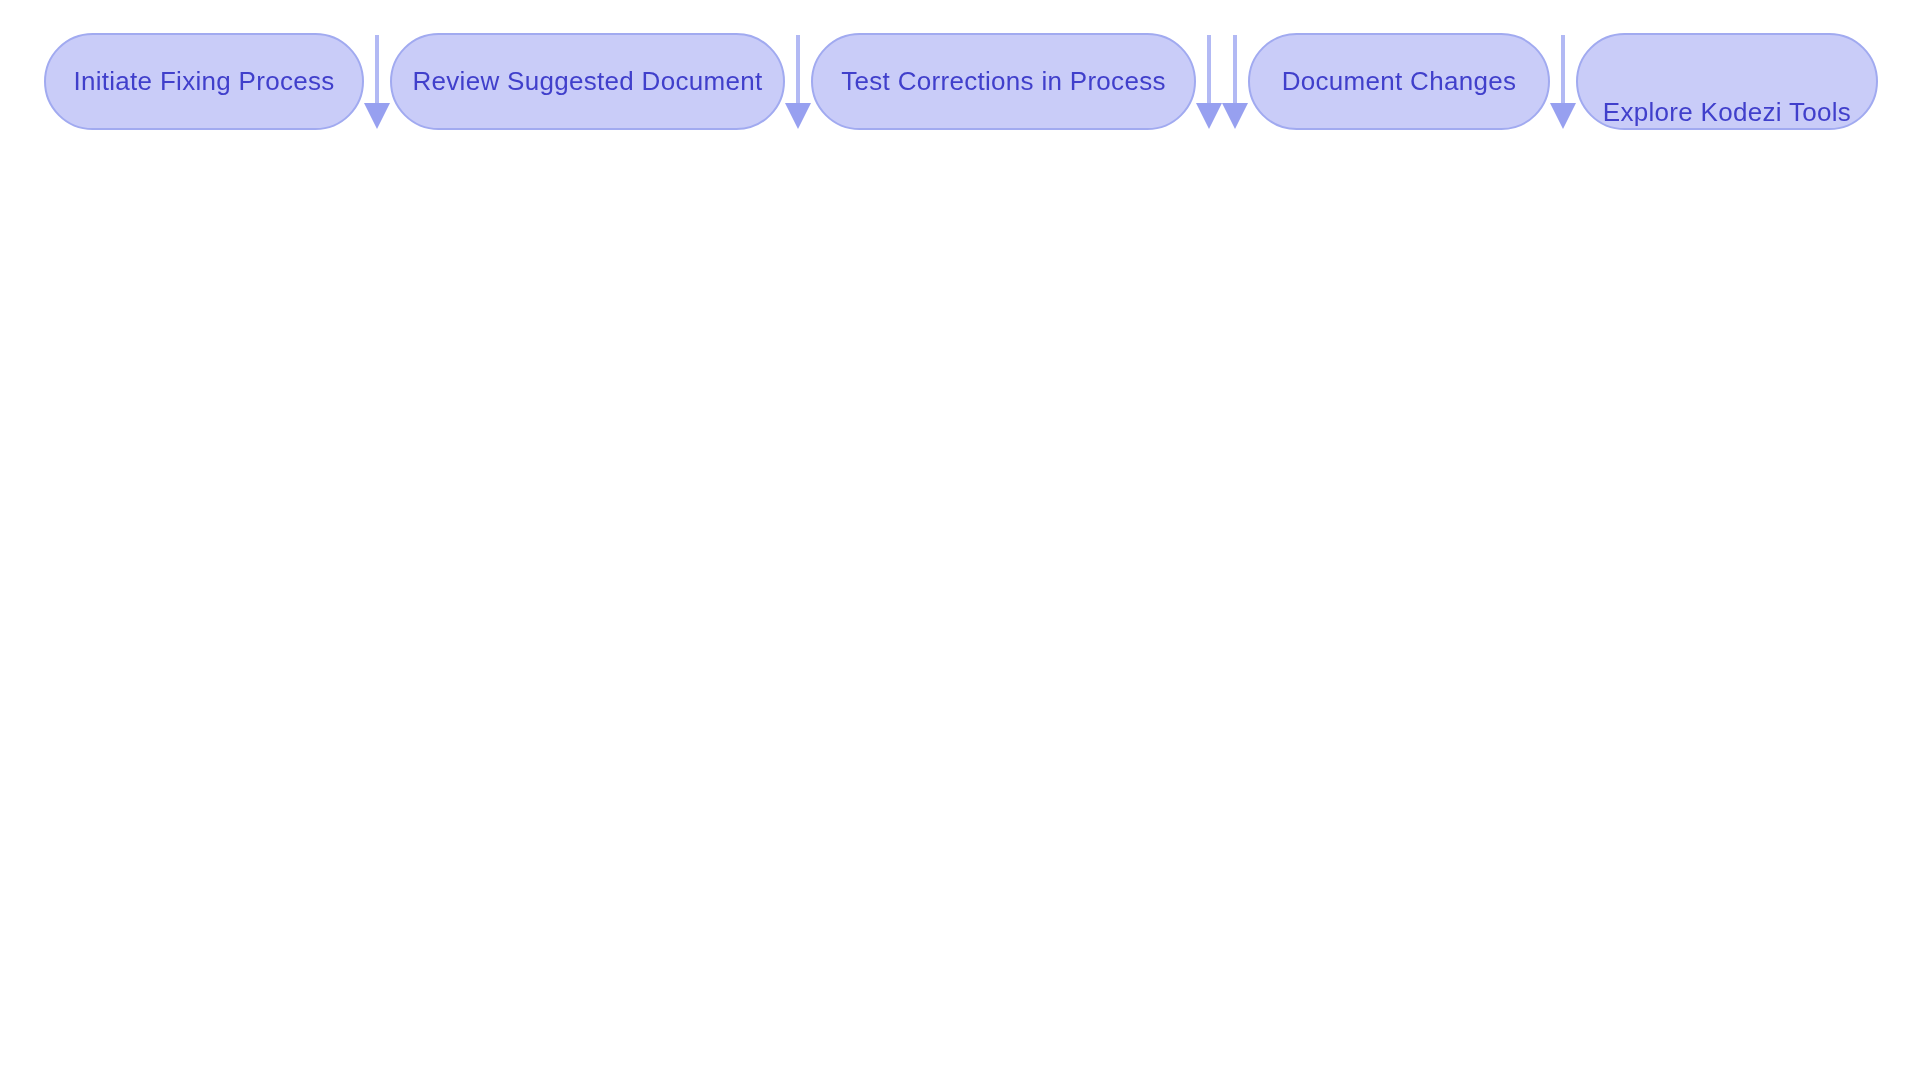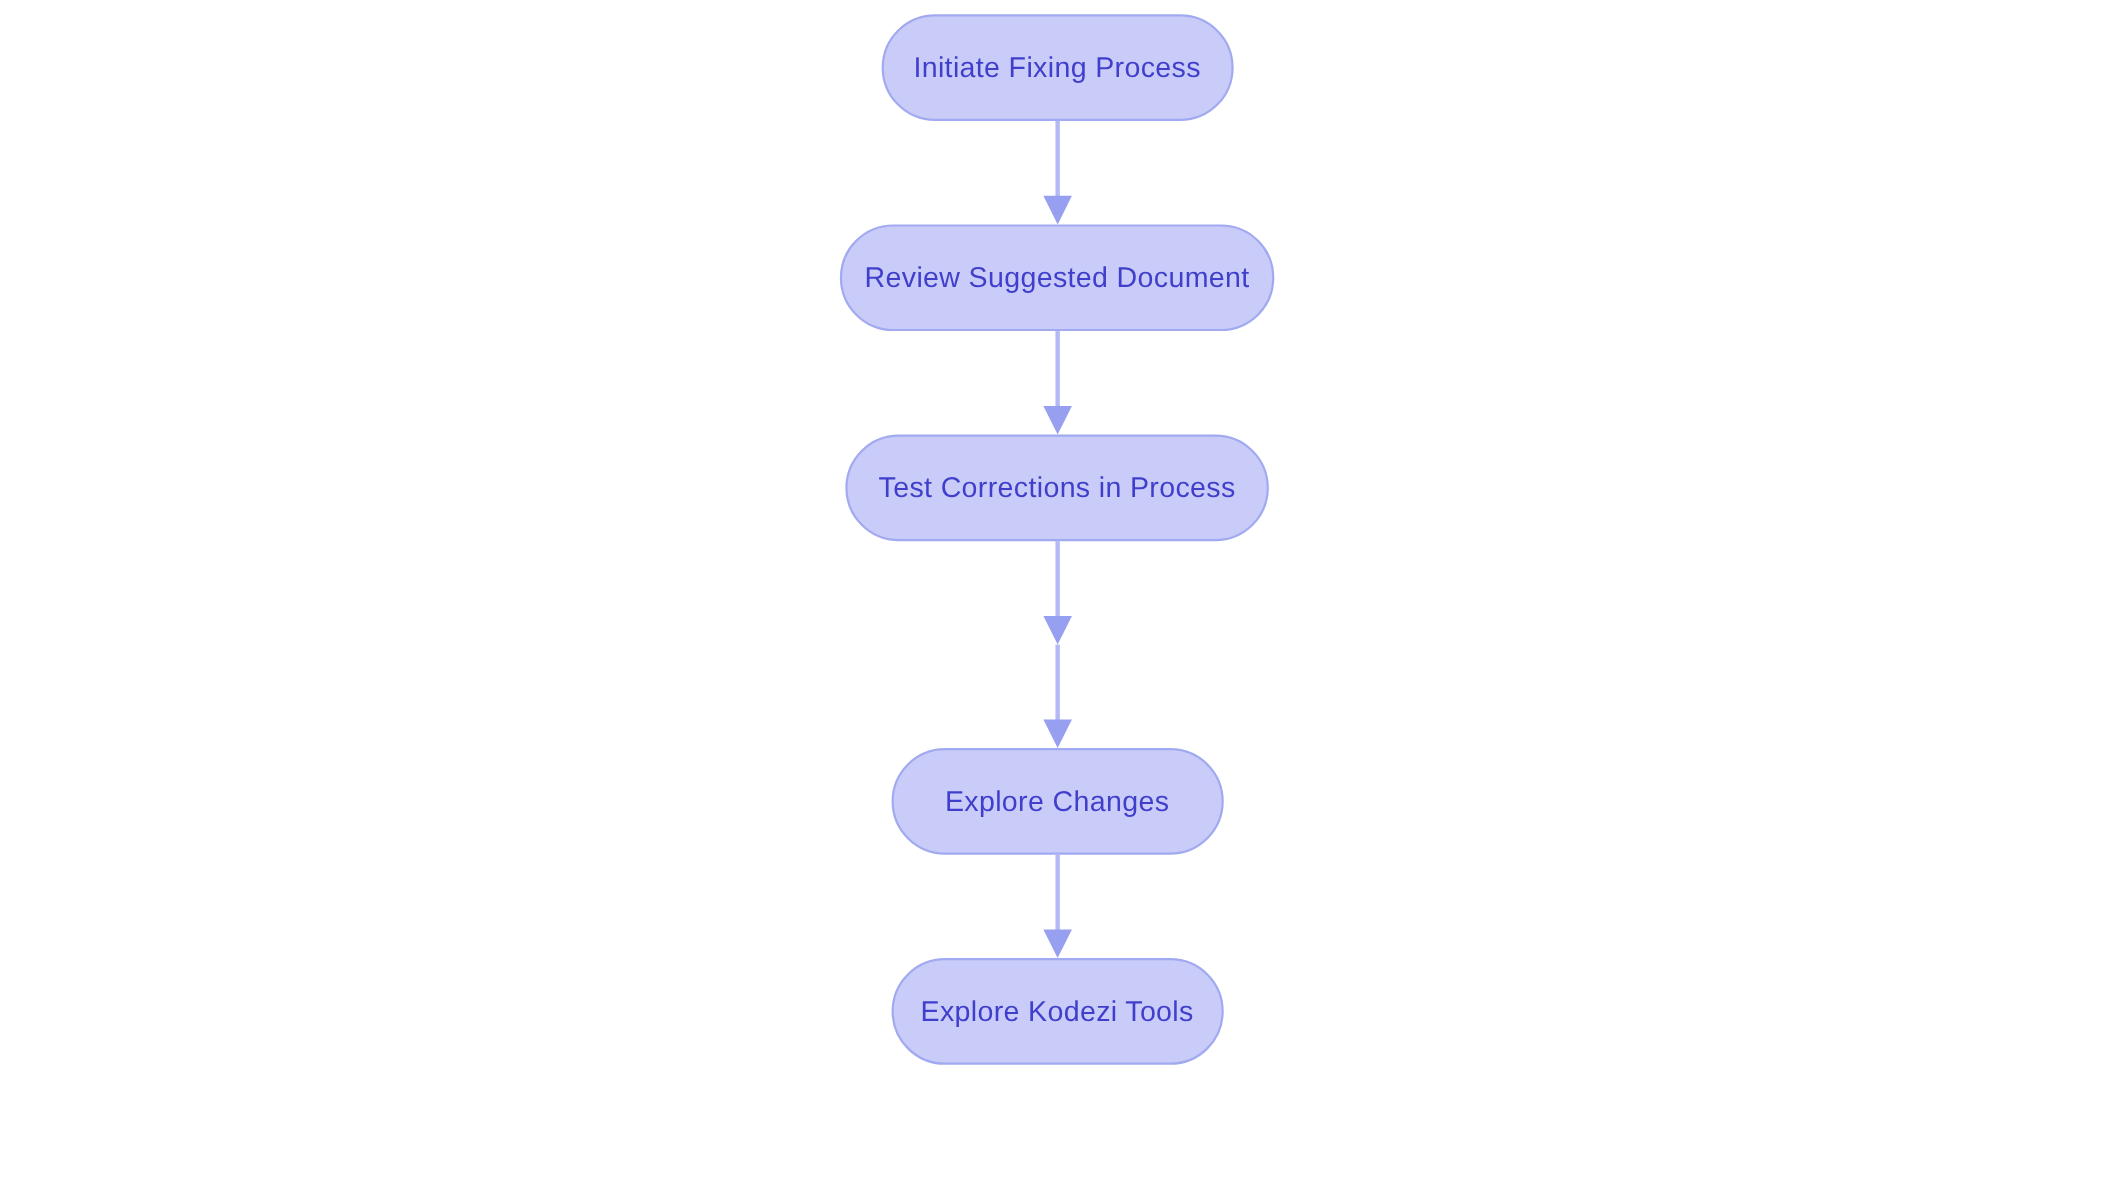--- a/index.html
+++ b/index.html
@@ -14,24 +14,23 @@
   html, body {
     width: 1920px;
     height: 1083px;
     background: var(--page-bg);
     overflow: hidden;
     font-family: "Liberation Sans", "DejaVu Sans", sans-serif;
   }
   .flowchart {
     position: absolute;
     left: 961px;
-    top: 13px;
+    top: 33px;
     transform: translateX(-50%);
     display: flex;
-    flex-direction: column;
     align-items: center;
   }
   .node {
     height: 97px;
     border-radius: 50px;
     background: var(--node-fill);
     border: 2px solid var(--node-border);
     color: var(--node-text);
     display: flex;
     align-items: center;
@@ -39,21 +38,21 @@
     font-size: 26px;
     letter-spacing: 0.3px;
     white-space: nowrap;
     text-align: center;
   }
   .node-0 { width: 320px; }
   .node-1 { width: 395px; }
   .node-2 { width: 385px; }
   .node-3 { width: 198px; }
   .node-4 { width: 302px; }
-  .node-5 { width: 302px; }
+  .node-5 { width: 302px; align-items: flex-end; }
   .arrow {
     height: 94px;
     display: flex;
     flex-direction: column;
     align-items: center;
   }
   .arrow-line {
     width: 4px;
     flex: 1 1 auto;
     background: var(--arrow-line);
@@ -99,21 +98,21 @@
     <div class="arrow-head"></div>
   </div>
 
 
   <div class="arrow">
     <div class="arrow-line"></div>
     <div class="arrow-head"></div>
   </div>
 
   <div class="node node-4">
-    <span>Explore Changes</span>
+    <span>Document Changes</span>
   </div>
 
   <div class="arrow">
     <div class="arrow-line"></div>
     <div class="arrow-head"></div>
   </div>
 
   <div class="node node-5">
     <span>Explore Kodezi Tools</span>
   </div>

